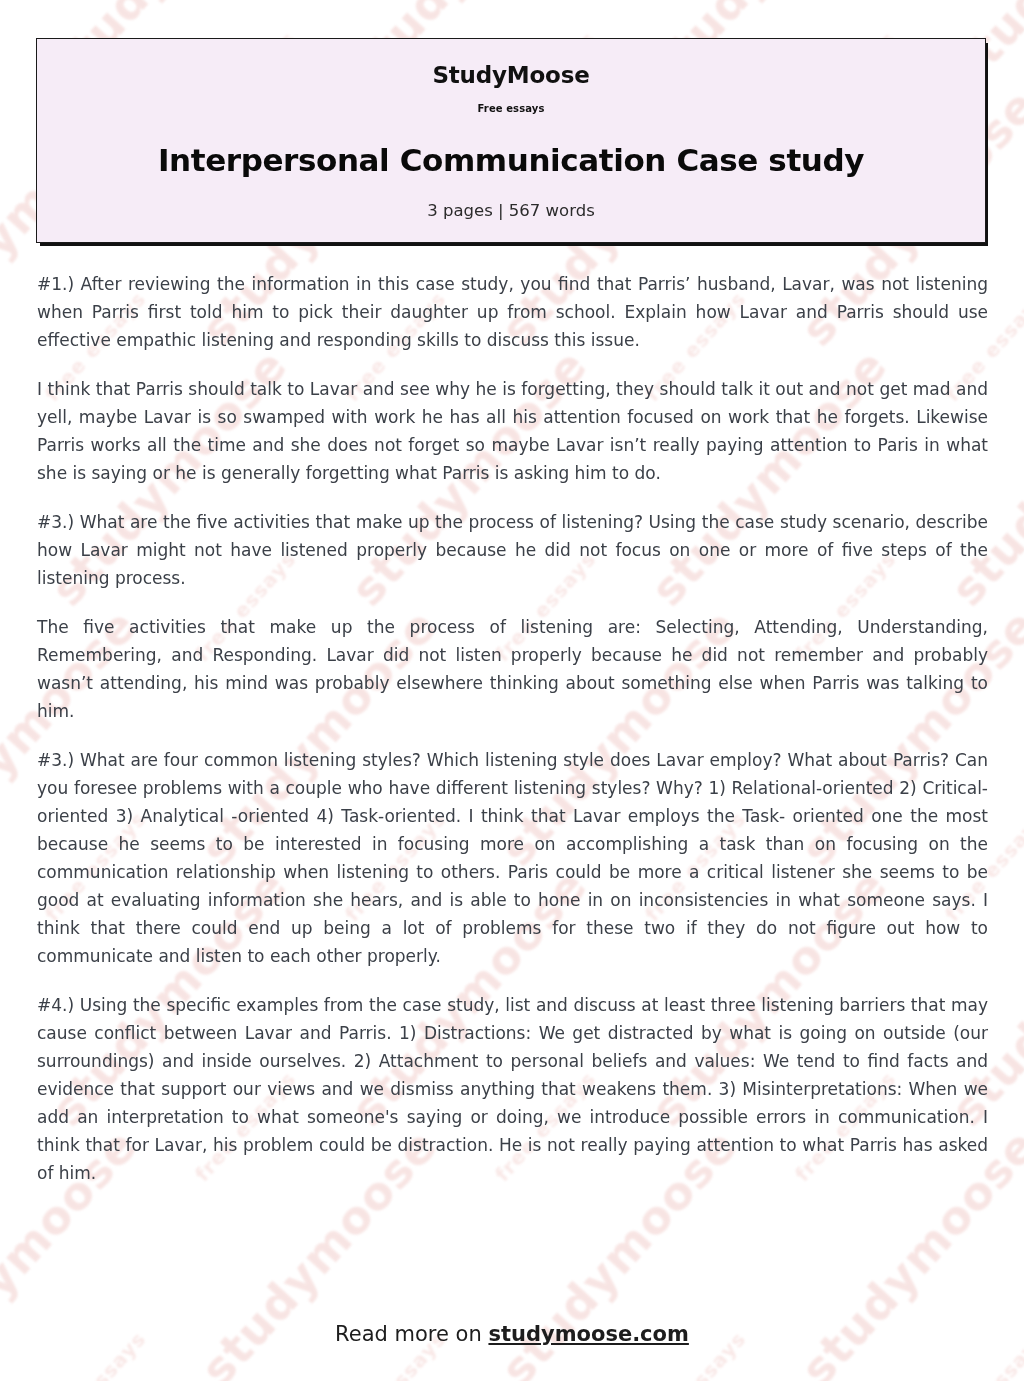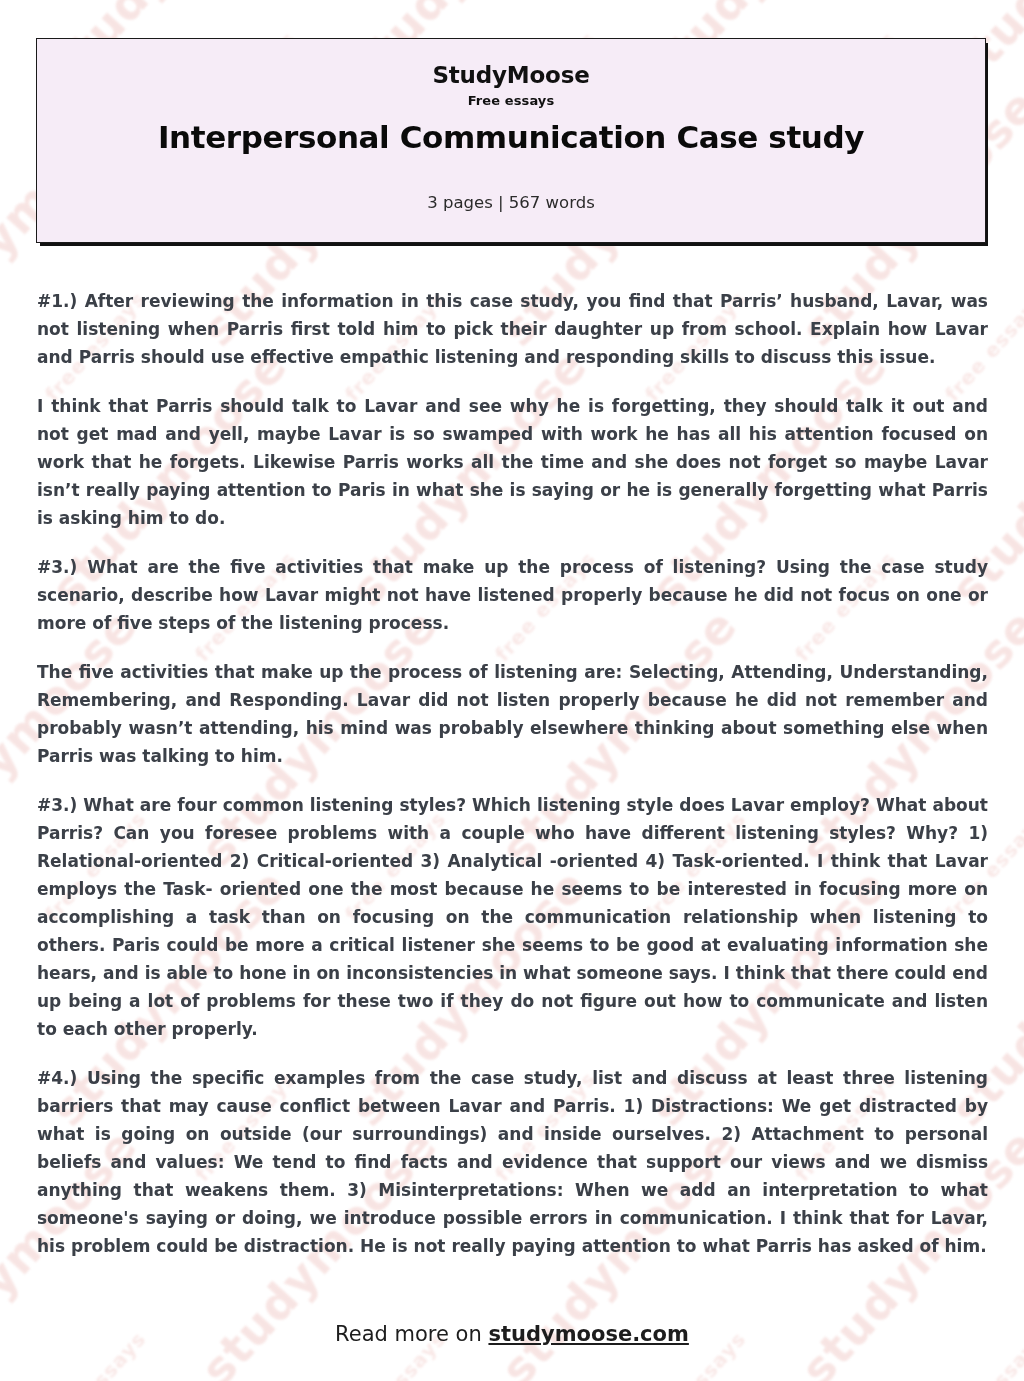--- a/index.html
+++ b/index.html
@@ -66,48 +66,47 @@
   }
   #brand-name {
     margin-top: 24px;
     font-size: 23px;
     font-weight: 700;
     color: #111111;
     letter-spacing: -0.2px;
     line-height: 1.1;
   }
   #brand-tagline {
-    margin-top: 5px;
-    font-size: 13px;
+    margin-top: 15px;
+    font-size: 10px;
     font-weight: 700;
     color: #111111;
     letter-spacing: 0.1px;
   }
   #doc-title {
-    margin-top: 12px;
+    margin-top: 29px;
     font-size: 31px;
     font-weight: 700;
     color: #0a0a0a;
     letter-spacing: -0.4px;
     line-height: 1.15;
   }
   #doc-meta {
-    margin-top: 37px;
+    margin-top: 22px;
     font-size: 16.5px;
     font-weight: 400;
     color: #2b2b2b;
   }
 
   
   #essay-body {
     position: absolute;
     left: 37px;
-    top: 287px;
+    top: 270px;
     width: 951px;
-    font-weight: bold;
   }
   .para {
     margin: 0 0 21px 0;
     font-size: 17px;
     line-height: 28px;
     color: #3b4048;
     text-align: justify;
     text-justify: inter-word;
     font-family: "DejaVu Sans", sans-serif;
   }

